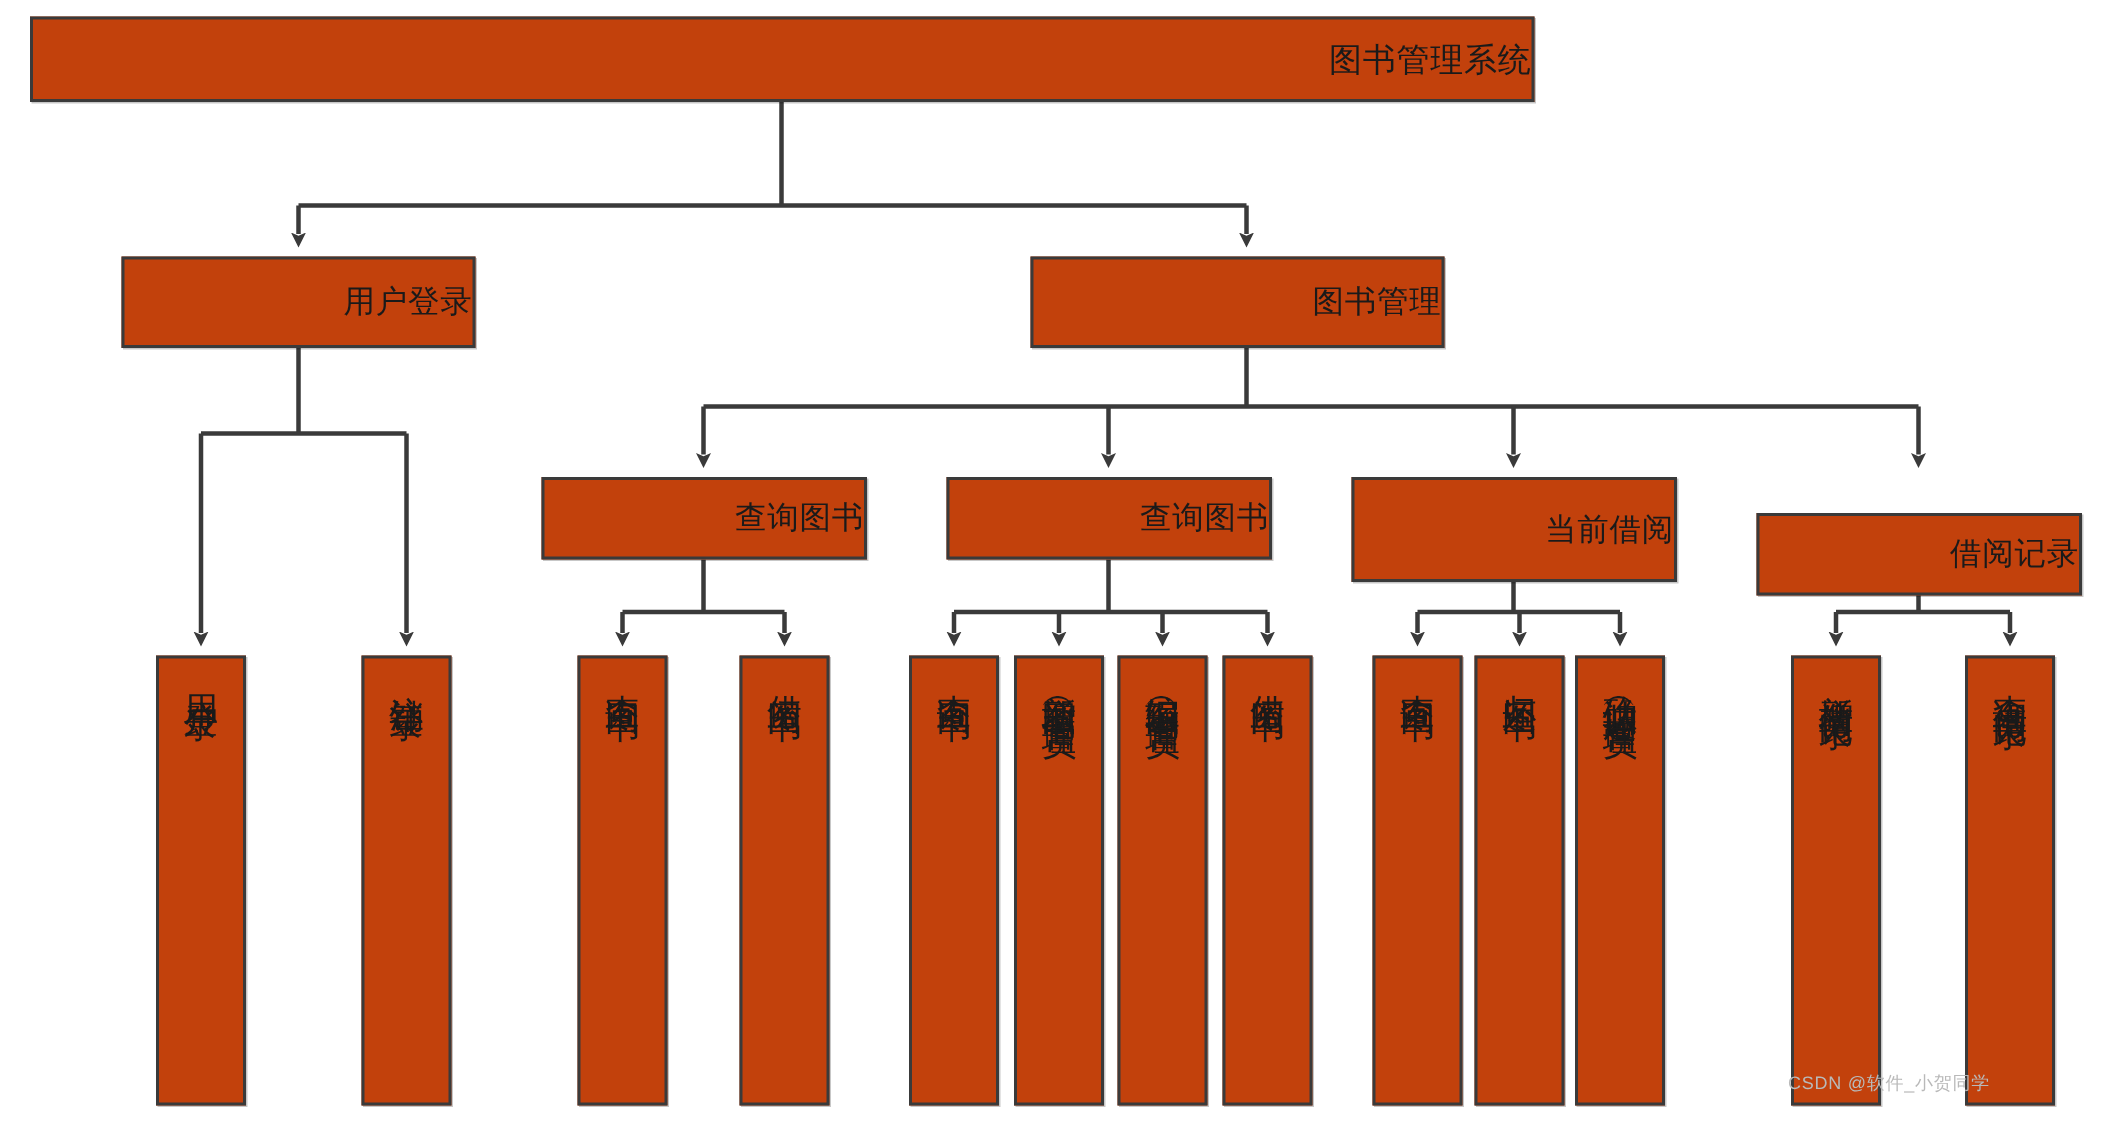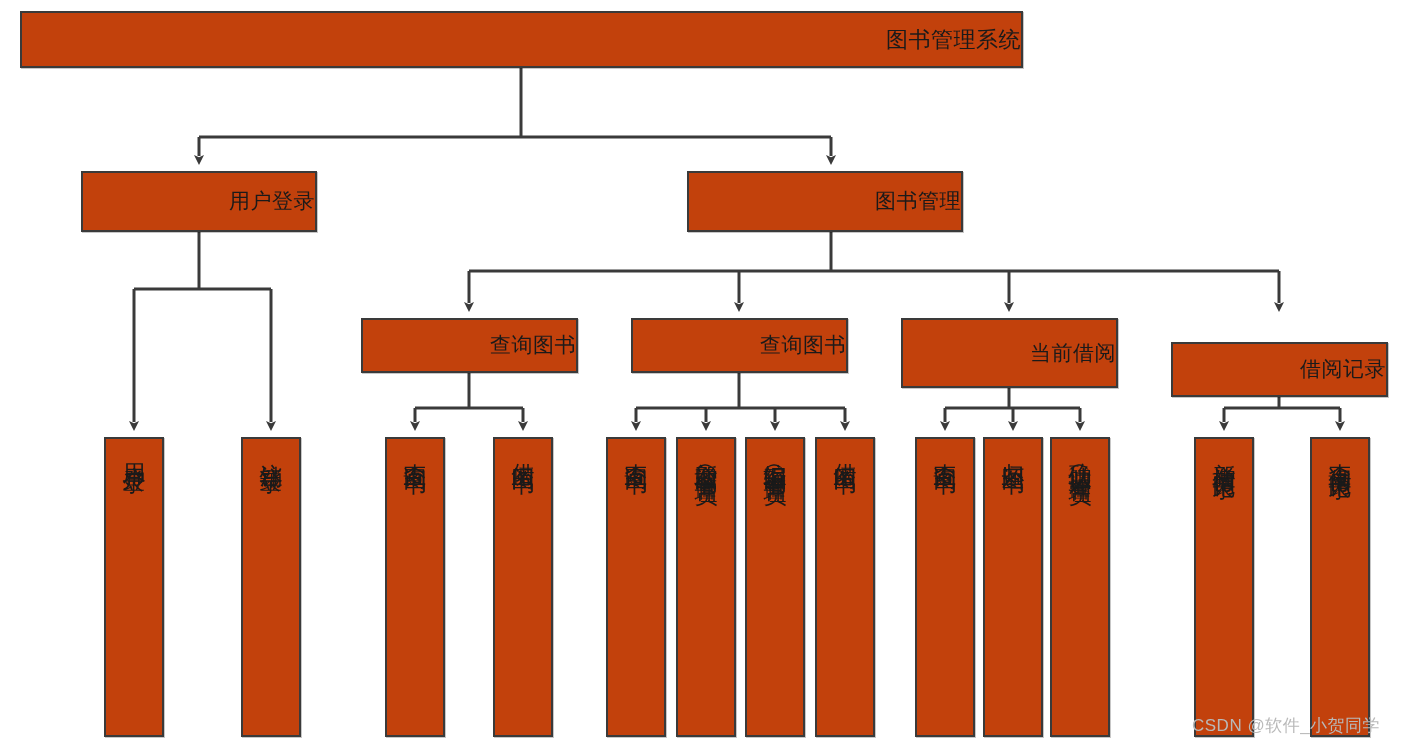--- a/index.html
+++ b/index.html
@@ -57,21 +57,21 @@
   .node.vertical .label {
     writing-mode: vertical-rl;
     text-orientation: upright;
     font-size: 23px;
     line-height: 1.0;
     letter-spacing: 3px;
     margin: 0 auto;
   }
   .watermark {
     position: absolute;
-    font-size: 17px;
+    font-size: 12px;
     color: #b9b9b9;
     white-space: nowrap;
     letter-spacing: 0.5px;
   }
 </style>
 </head>
 <body>
 
 <div id="canvas">
 

